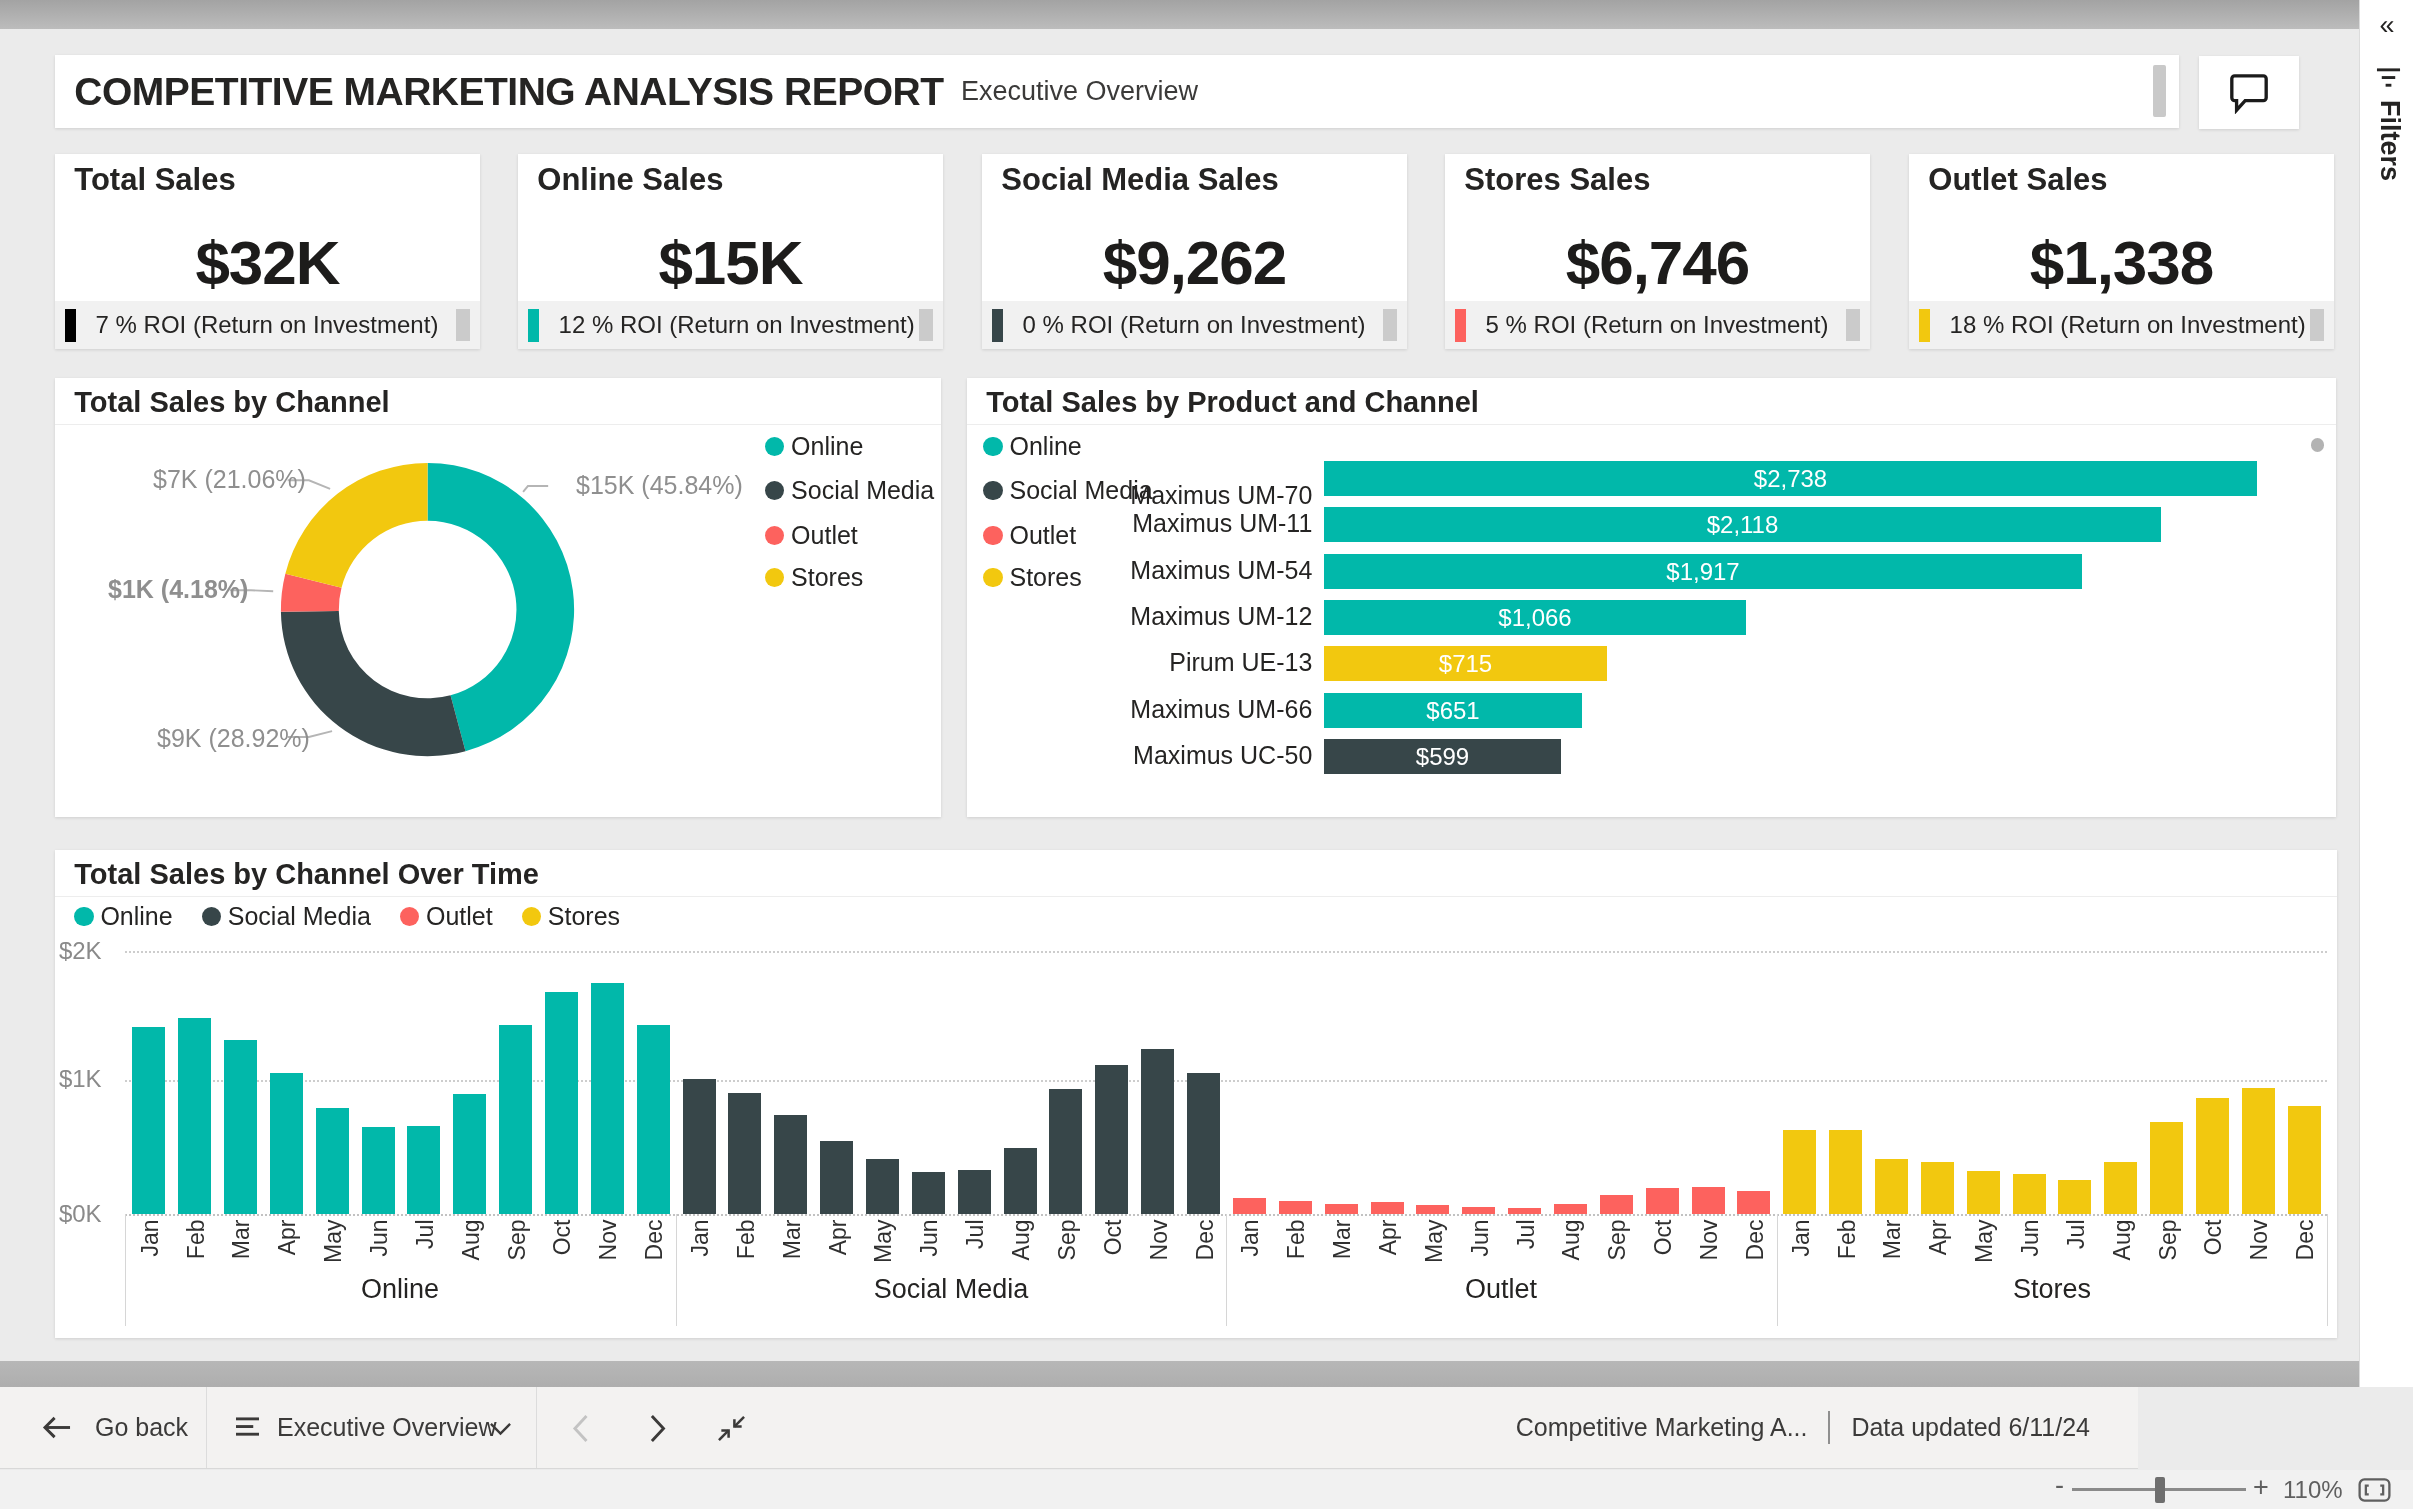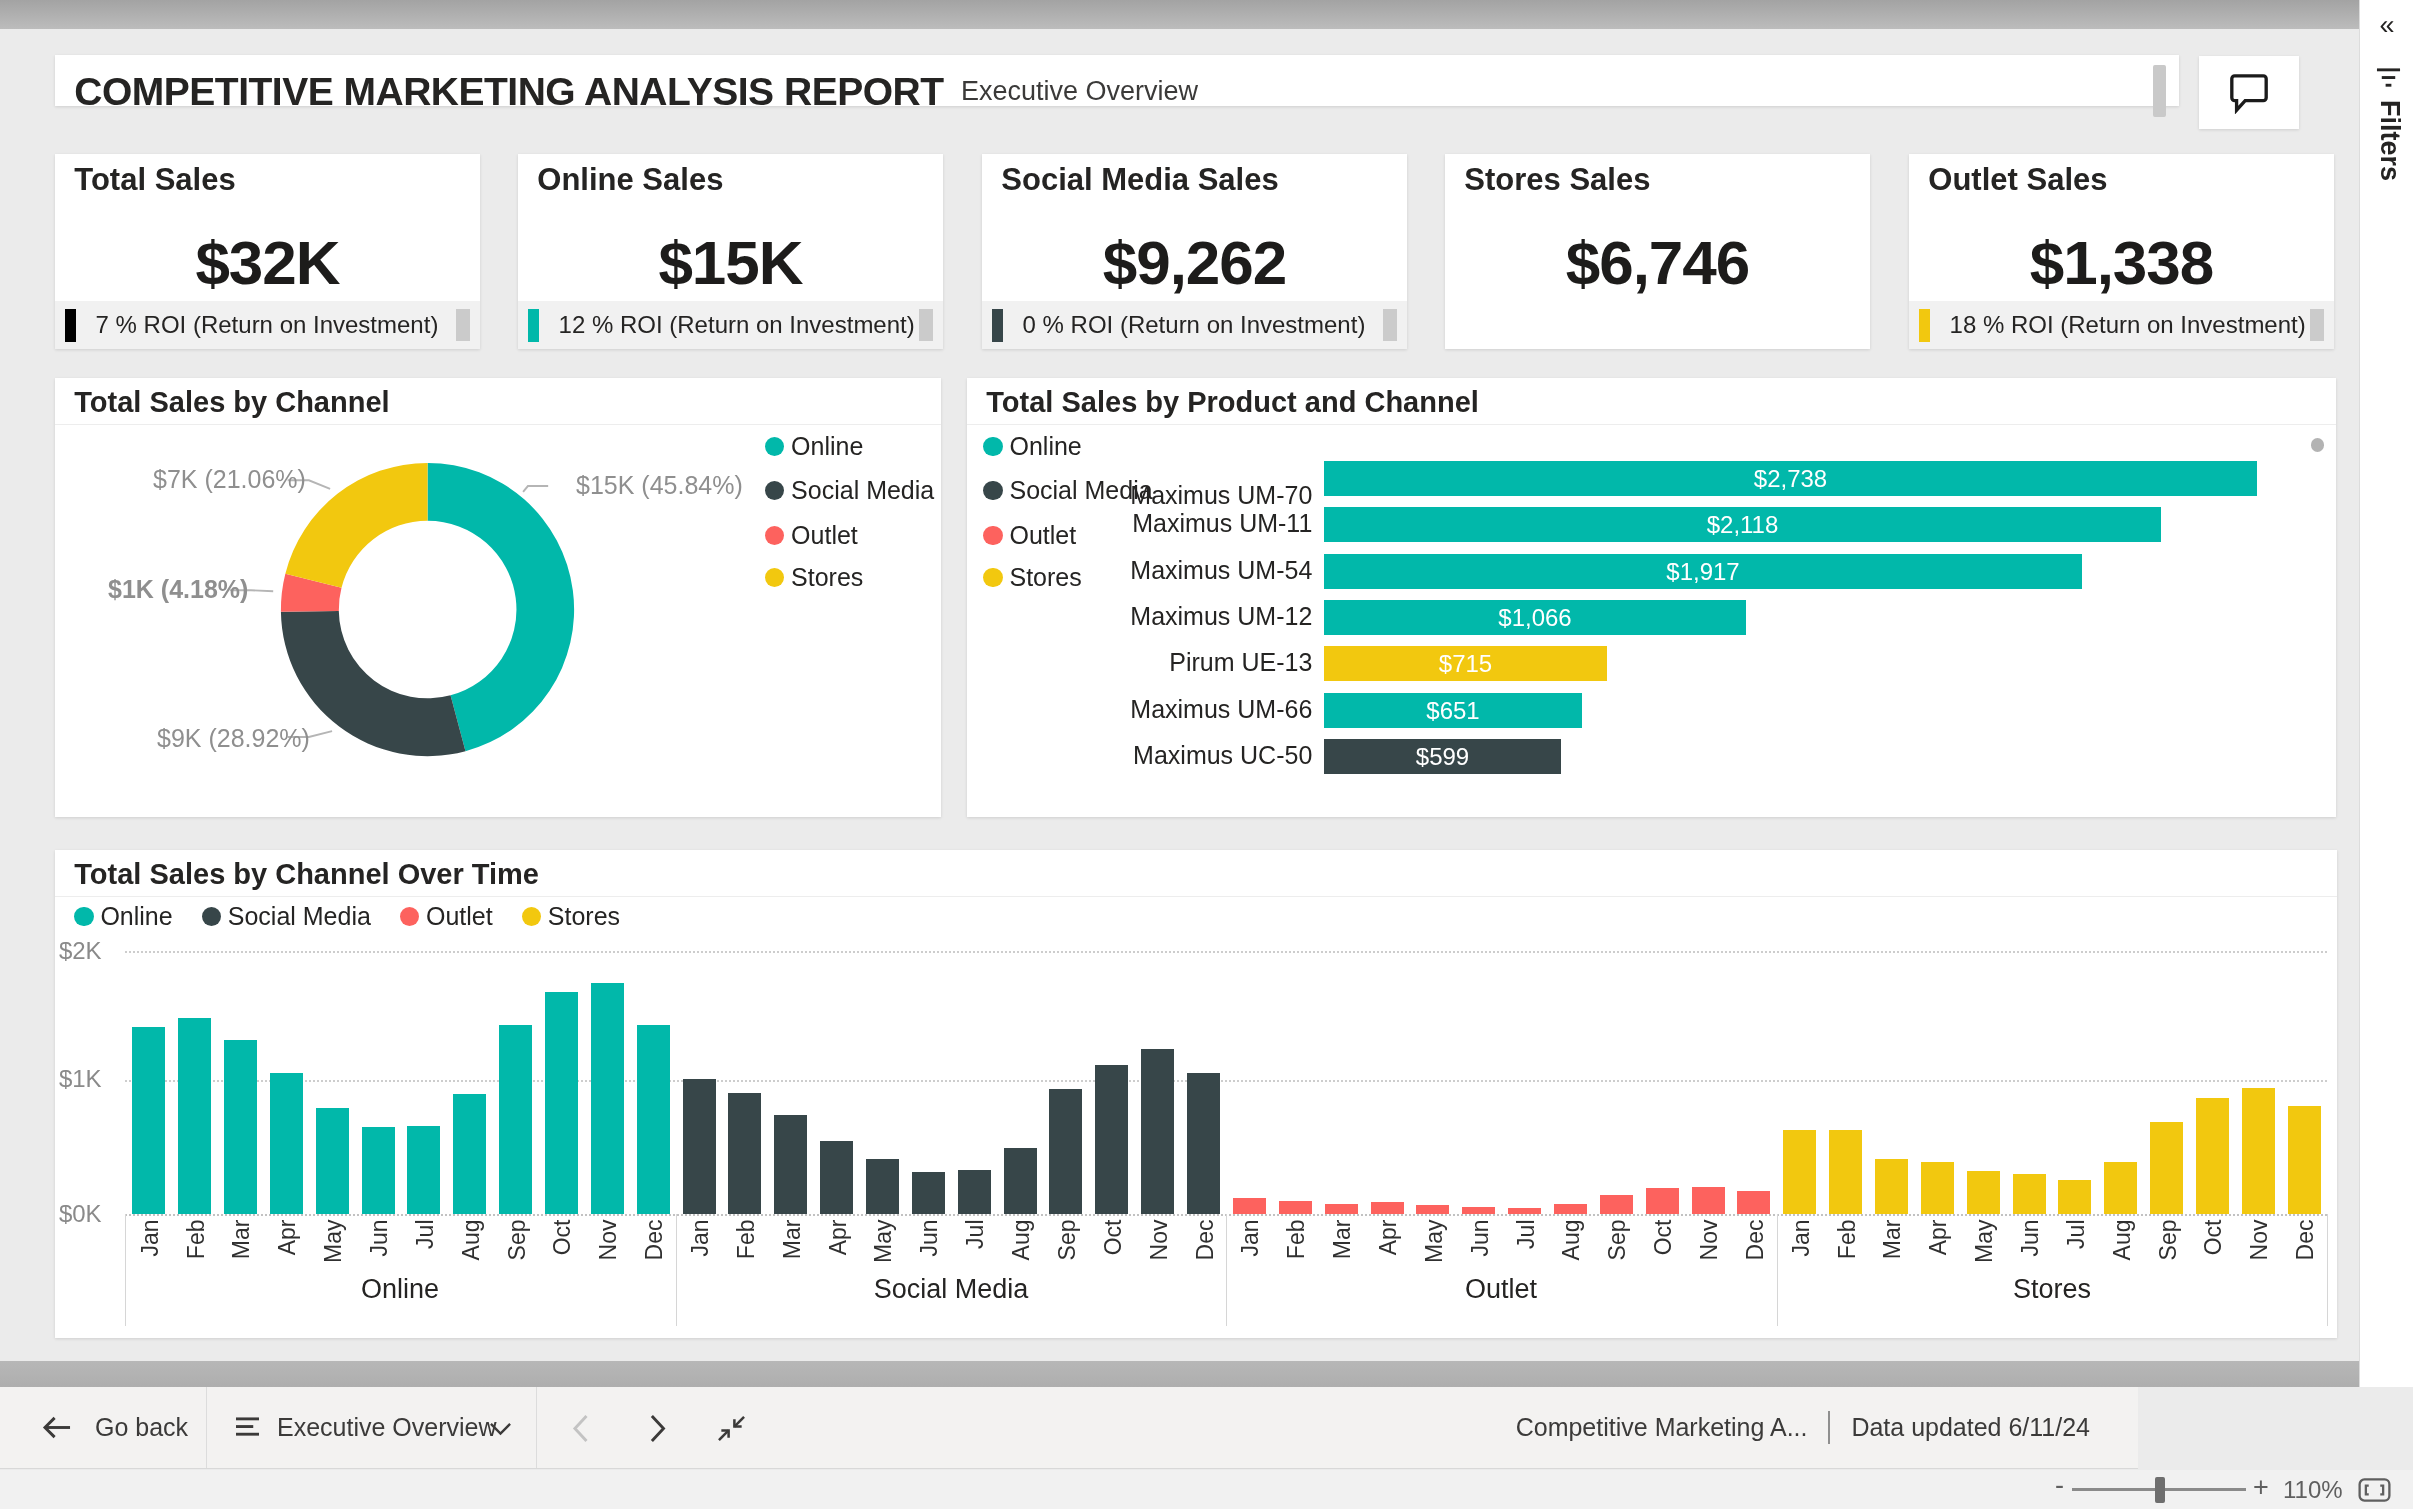--- a/index.html
+++ b/index.html
@@ -1,20 +1,20 @@
 <!DOCTYPE html>
 <html><head>
 <meta charset="utf-8">
 <style>
   html,body{margin:0;padding:0;background:#d8d8d8;font-family:"Liberation Sans",sans-serif;}
   #root{position:relative;width:2414px;height:1509px;background:#ebebeb;overflow:hidden;}
   .hbar{position:absolute;left:0;width:2359px;background:linear-gradient(180deg,#a3a3a3,#bcbcbc);}
   .card{position:absolute;background:#fff;box-shadow:0 1px 2.9px rgba(0,0,0,.12);}
   
-  #title-card{left:55px;top:55px;width:2124px;height:51px;}
+  #title-card{left:55px;top:55px;width:2124px;height:73px;}
   #header-line{position:absolute;left:19.3px;top:0;height:73px;display:flex;align-items:center;white-space:nowrap;}
   .report-title{font-size:39px;font-weight:700;color:#252423;letter-spacing:-0.5px;}
   .report-subtitle{font-size:27px;color:#3b3a39;margin-left:17.4px;}
   .vscroll{position:absolute;background:#c9c9c9;border-radius:1.9px;}
   #comment-card{left:2199px;top:56px;width:100px;height:73px;display:flex;align-items:center;justify-content:center;cursor:pointer;}
   
   #sidebar{position:absolute;left:2359px;top:0;width:55px;height:1387px;background:#fff;border-left:1px solid #dcdcdc;}
   #collapse-pane{position:absolute;left:0;top:9.7px;width:54px;text-align:center;font-size:27px;color:#252423;cursor:pointer;}
   #filter-ic{position:absolute;left:14.5px;top:66px;cursor:pointer;}
   #filters-label{position:absolute;left:13.5px;top:100px;writing-mode:vertical-rl;font-size:27px;font-weight:600;color:#252423;}
@@ -119,20 +119,25 @@
     <div class="kpi-value">$9,262</div>
     <div class="kpi-roi">
       <span class="kpi-accent" style="background: rgb(55, 70, 73);"></span>
       <span class="kpi-roi-text">0 % ROI (Return on Investment)</span>
       <span class="kpi-mini-scroll"></span>
     </div>
   </div>
   <div class="card kpi-card" style="left:1445px;">
     <div class="kpi-title">Stores Sales</div>
     <div class="kpi-value">$6,746</div>
+    <div class="kpi-roi">
+      <span class="kpi-accent" style="background: rgb(253, 98, 94);"></span>
+      <span class="kpi-roi-text">5 % ROI (Return on Investment)</span>
+      <span class="kpi-mini-scroll"></span>
+    </div>
   </div>
   <div class="card kpi-card" style="left:1909px;">
     <div class="kpi-title">Outlet Sales</div>
     <div class="kpi-value">$1,338</div>
     <div class="kpi-roi">
       <span class="kpi-accent" style="background: rgb(242, 200, 15);"></span>
       <span class="kpi-roi-text">18 % ROI (Return on Investment)</span>
       <span class="kpi-mini-scroll"></span>
     </div>
   </div>

